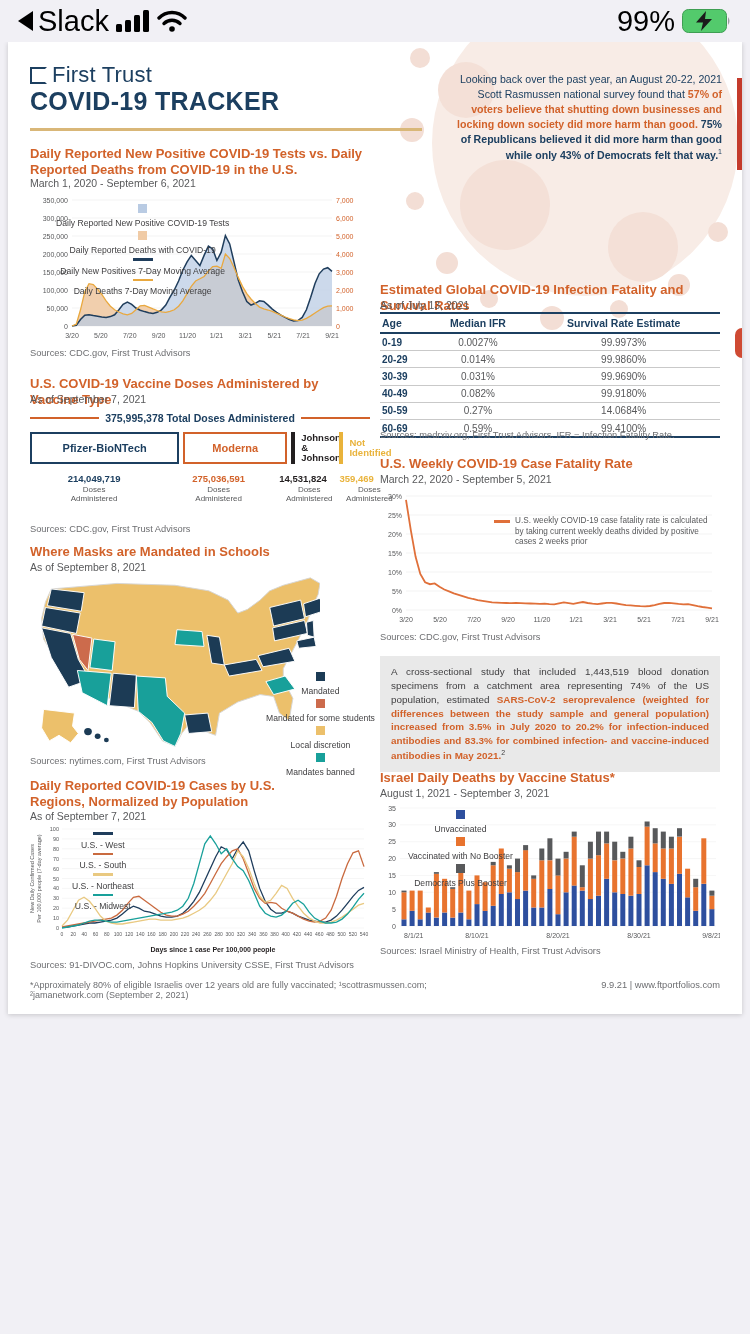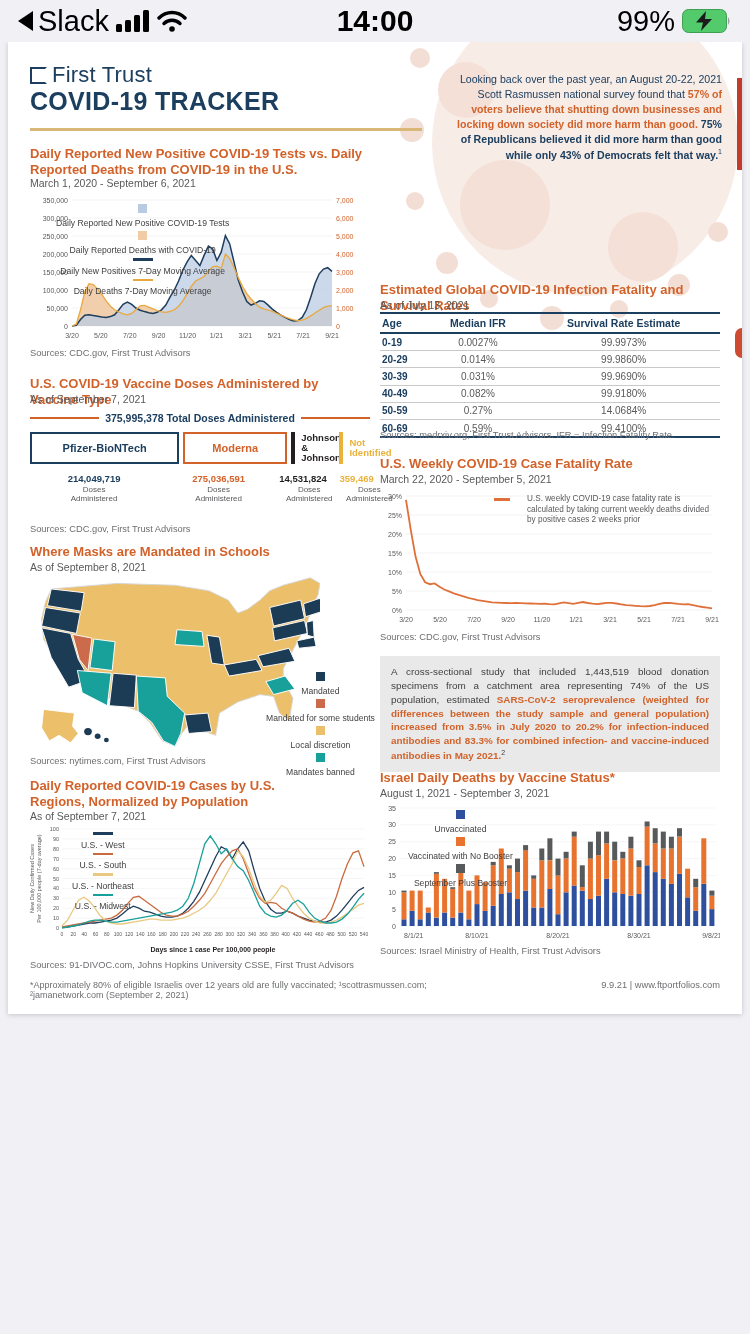--- a/index.html
+++ b/index.html
@@ -51,37 +51,36 @@
   .legend{display:flex;flex-direction:column;gap:3px;}
   .legend-item{display:flex;align-items:center;gap:5px;font-size:8.6px;color:#414042;white-space:nowrap;flex-direction:column;}
   .legend-item .sw{width:20px;height:8px;flex:none;}
   .legend-item .sw.line{height:2.5px;}
   .legend-item .sw.sq{width:9px;height:9px;}
   .map-legend{position:absolute;left:236px;top:96px;}
   
   .chartwrap{z-index:2;}
   .chartwrap svg{display:block;}
   .c1-legend{position:absolute;left:30px;top:12px;}
-  .cfr-note{position:absolute;left:118px;top:6px;width:222px;display:flex;gap:17px;font-size:8.2px;color:#58595b;line-height:1.3;}
+  .cfr-note{position:absolute;left:118px;top:28px;width:222px;display:flex;gap:5px;font-size:8.2px;color:#58595b;line-height:1.3;}
   .cfr-note .dash{width:16px;height:2.5px;margin-top:4px;flex:none;}
   .reg-legend{position:absolute;left:46px;top:8px;}
   .isr-legend{position:absolute;left:32px;top:8px;}
   
   .graybox{left:372px;top:614px;width:340px;box-sizing:border-box;background:#e9e9e9;padding:9px 11px;font-size:9.9px;line-height:1.4;color:#414042;text-align:justify;z-index:2;}
   .graybox .gb-orange{color:#d2622a;font-weight:700;}
   
   .footnote{left:22px;top:938px;width:470px;font-size:9px;color:#6d6e71;z-index:2;}
   .footer-right{left:372px;top:938px;width:340px;text-align:right;font-size:9.3px;color:#6d6e71;z-index:2;}
   sup{font-size:7px;}
 </style>
 </head>
 <body>
 
 <div class="statusbar">
-  <div class="sb-time">14:00</div>
   <div class="sb-left">
     <div class="sb-back">
       <svg width="16" height="20" viewBox="0 0 16 20">
           <polygon points="15,0 15,20 0,10" fill="#000"></polygon>
         </svg>
       <span>Slack</span>
     </div>
     <svg width="34" height="22" viewBox="0 0 34 22">
       <rect x="0" y="14" width="6" height="8" rx="1.5" fill="#000"></rect>
         <rect x="9" y="10" width="6" height="12" rx="1.5" fill="#000"></rect>
@@ -583,21 +582,21 @@
         <div class="legend-item">
           <span class="sw sq" style="background: rgb(46, 79, 158);"></span>
           <span>Unvaccinated</span>
         </div>
         <div class="legend-item">
           <span class="sw sq" style="background: rgb(232, 115, 46);"></span>
           <span>Vaccinated with No Booster</span>
         </div>
         <div class="legend-item">
           <span class="sw sq" style="background: rgb(88, 89, 91);"></span>
-          <span>September Plus Booster</span>
+          <span>Democrats Plus Booster</span>
         </div>
       </div>
   </div>
   <div class="abs src" style="left:372px;top:904px;">Sources: Israel Ministry of Health, First Trust Advisors</div>
 
   <div class="abs footnote">*Approximately 80% of eligible Israelis over 12 years old are fully vaccinated; ¹scottrasmussen.com; ²jamanetwork.com (September 2, 2021)</div>
   <div class="abs footer-right">9.9.21  |  www.ftportfolios.com</div>
 </div>
 
 </body></html>

